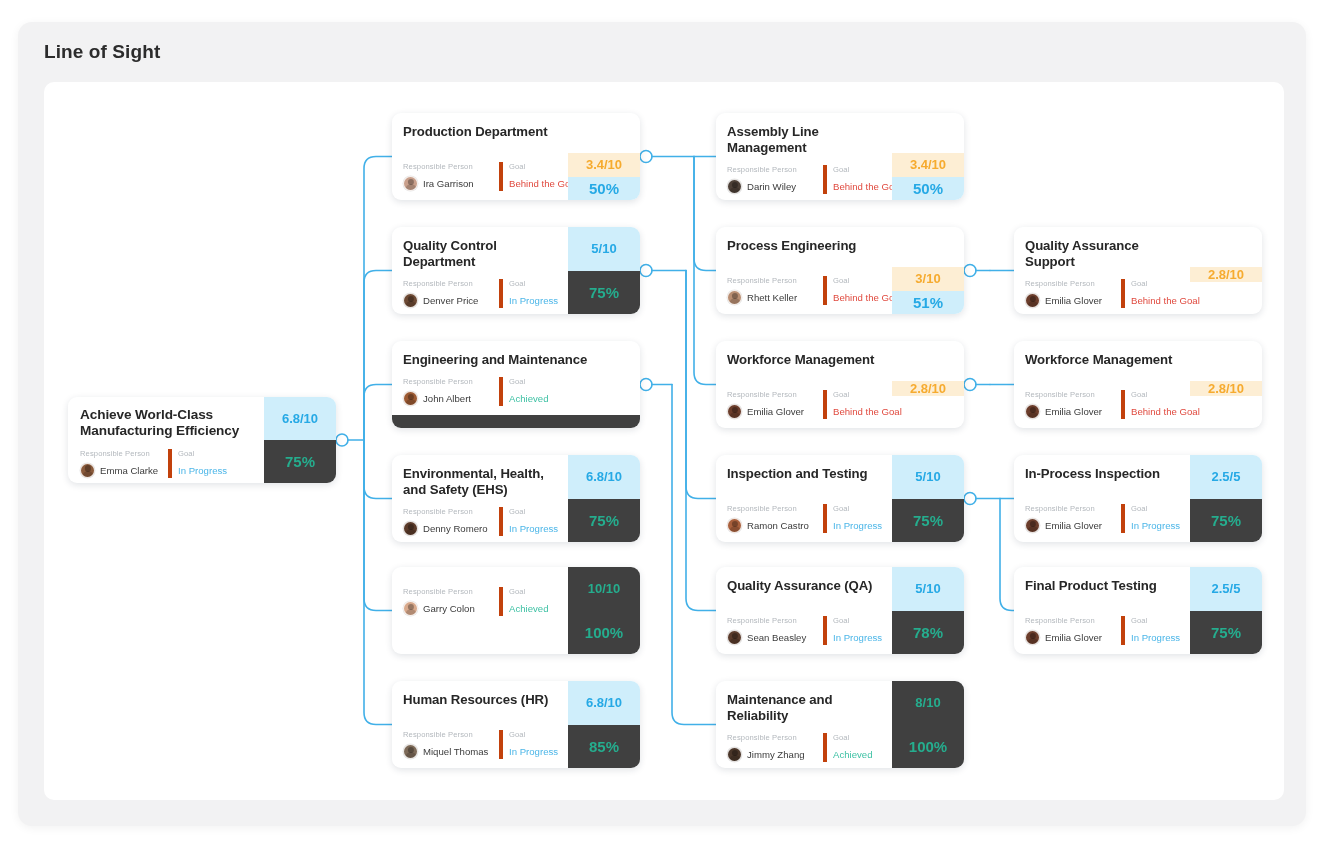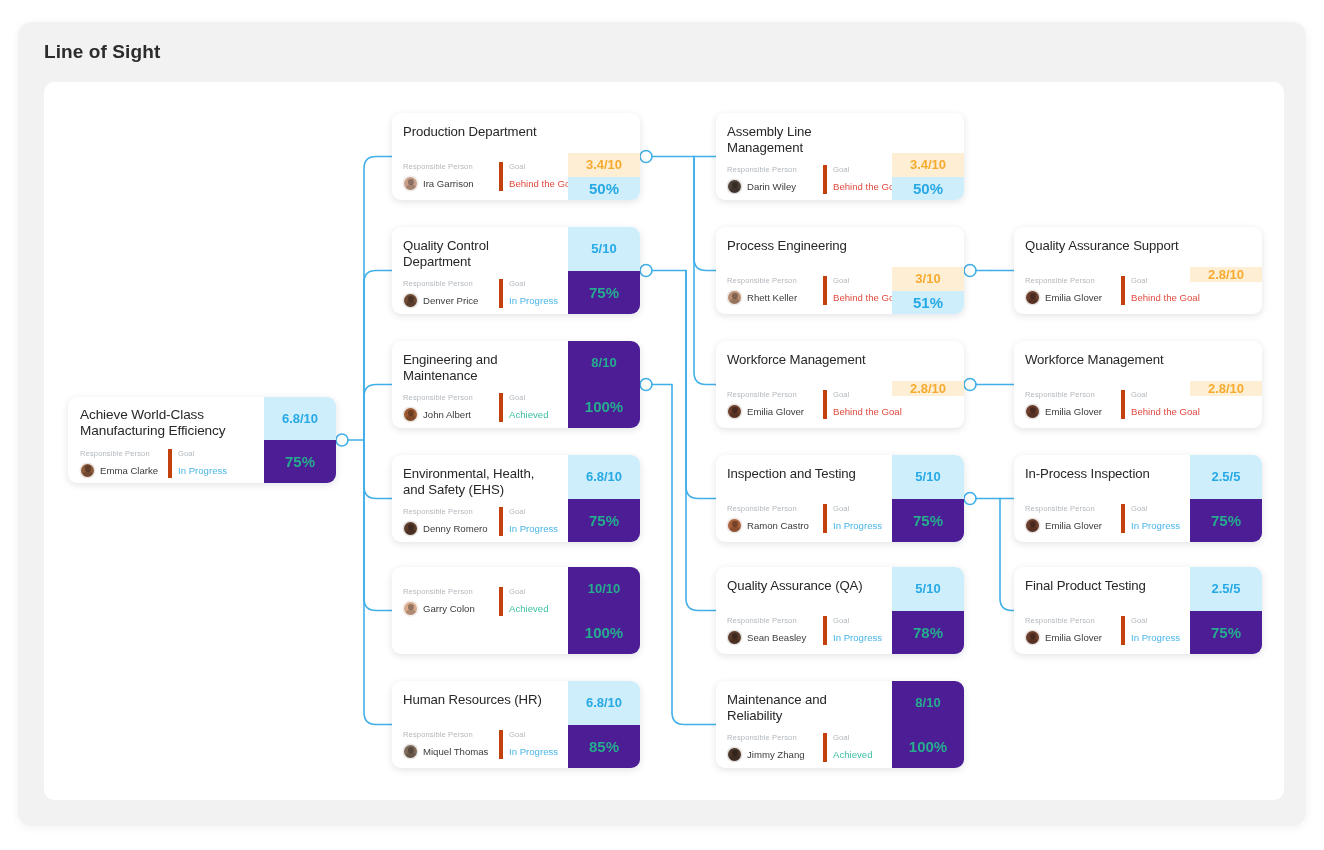--- a/index.html
+++ b/index.html
@@ -53,21 +53,21 @@
   .node-left {
     flex: 1 1 auto;
     padding: 11px 10px 9px 11px;
     display: flex;
     flex-direction: column;
     justify-content: space-between;
     min-width: 0;
   }
   .node-title {
     font-size: 13.2px;
-    font-weight: 400;
+    font-weight: 700;
     color: #272727;
     line-height: 1.2;
     letter-spacing: -0.1px;
   }
   .node-meta {
     display: flex;
     align-items: center;
     margin-top: 9px;
   }
   .meta-col { display: flex; flex-direction: column; }
@@ -135,21 +135,21 @@
     justify-content: center;
     font-weight: 700;
     white-space: nowrap;
   }
   .score-cell { font-size: 13px; }
   .pct-cell   { font-size: 15px; }
 
   
   .tone-blue   { background: #cfeefb; color: #26a9e5; }
   .tone-orange { background: #fdeed4; color: #f6ab2f; margin-top: 40px; }
-  .tone-green  { background: #4c1d95; color: #25ad8e; }
+  .tone-green  { background: #404040; color: #25ad8e; }
 
   
   .node.root .node-left { padding: 10px 10px 9px 12px; }
   .node.root .node-title { font-size: 13.6px; }
   .node.root .meta-col.person { min-width: 88px; }
   .node.root .node-right { flex: 0 0 72px; }
 </style>
 </head>
 <body>
 
@@ -254,21 +254,21 @@
               <div class="meta-label">Goal</div>
               <div class="goal-val goal-progress">In Progress</div>
             </div>
           </div>
         </div>
         <div class="node-right">
           <div class="score-cell tone-blue">5/10</div>
           <div class="pct-cell tone-green">75%</div>
         </div>
       </div>
-      <div class="node" style="left: 392px; top: 341px; width: 248px; height: 87px;">
+      <div class="node" style="left: 392px; top: 341px; width: 248px; height: 87px; flex-direction: column;">
         <div class="node-left">
           <div class="node-title">Engineering and Maintenance</div>
           <div class="node-meta">
             <div class="meta-col person">
               <div class="meta-label">Responsible Person</div>
               <div class="person-row">
                 <div class="avatar" style="background: rgb(156, 90, 51);"></div>
                 <div class="person-name">John Albert</div>
               </div>
             </div>

